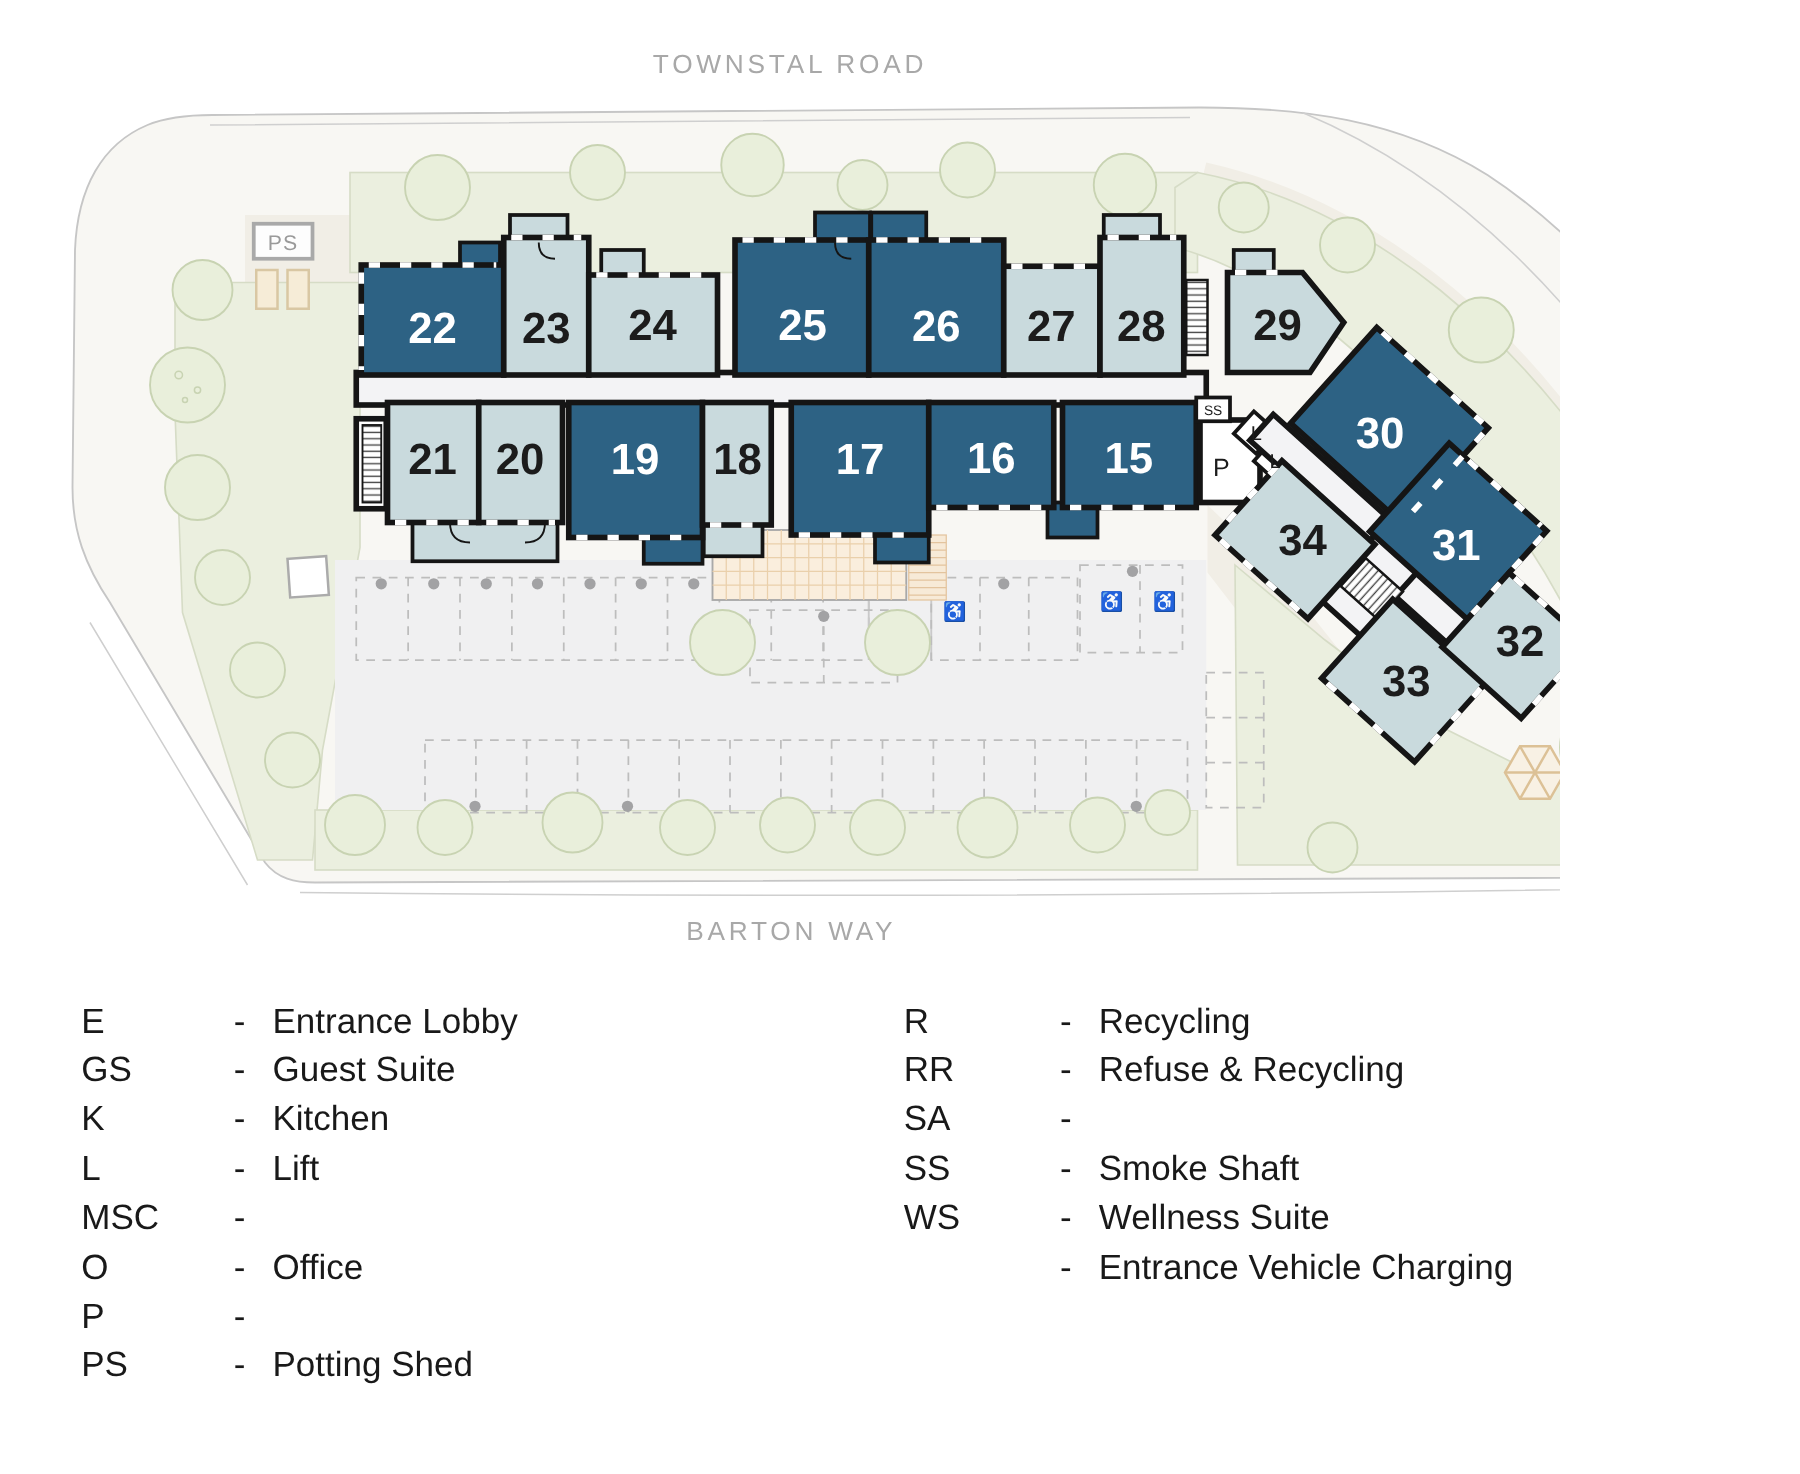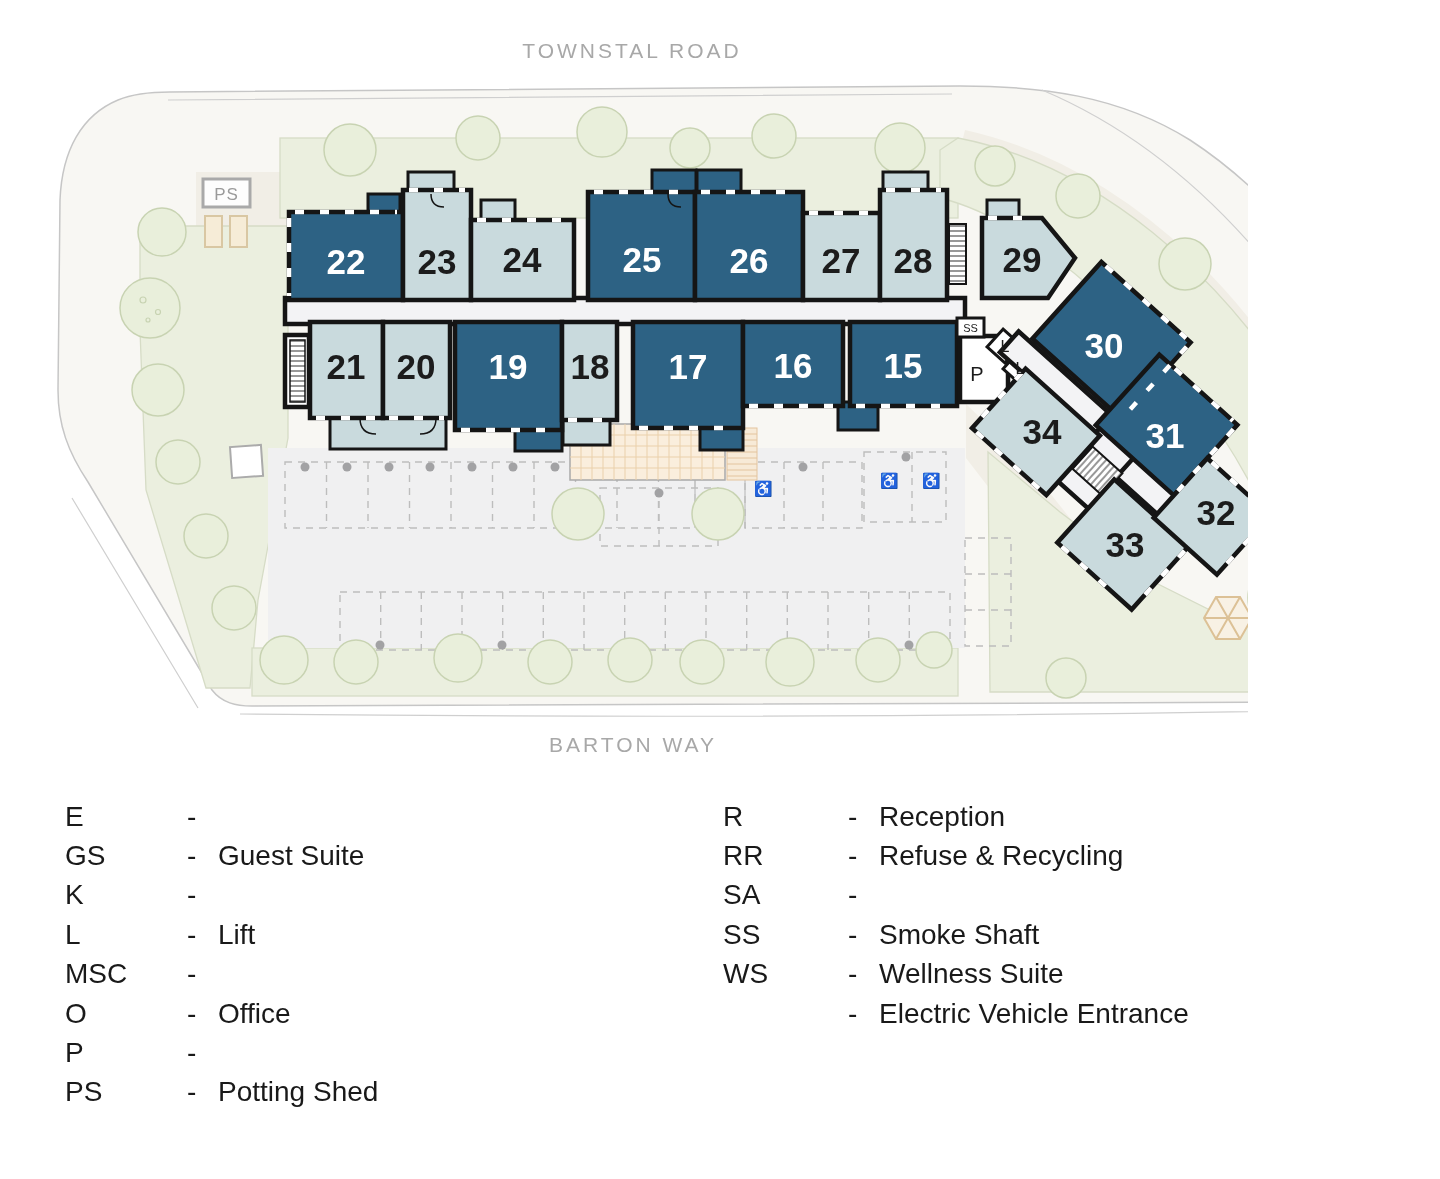--- a/index.html
+++ b/index.html
@@ -271,29 +271,31 @@
     <text class="smalllab" x="1020" y="374" font-size="16" text-anchor="middle">L</text>
   </g>
 </svg>
 
 
 <div class="legend">
   <div class="legend-col left">
     <div class="legend-row">
       <span class="legend-abbr">E</span>
       <span class="legend-dash">-</span>
+      <span class="legend-label">Entrance Lobby</span>
     </div>
     <div class="legend-row">
       <span class="legend-abbr">GS</span>
       <span class="legend-dash">-</span>
       <span class="legend-label">Guest Suite</span>
     </div>
     <div class="legend-row">
       <span class="legend-abbr">K</span>
       <span class="legend-dash">-</span>
+      <span class="legend-label">Kitchen</span>
     </div>
     <div class="legend-row">
       <span class="legend-abbr">L</span>
       <span class="legend-dash">-</span>
       <span class="legend-label">Lift</span>
     </div>
     <div class="legend-row">
       <span class="legend-abbr">MSC</span>
       <span class="legend-dash">-</span>
     </div>
@@ -310,21 +312,21 @@
       <span class="legend-abbr">PS</span>
       <span class="legend-dash">-</span>
       <span class="legend-label">Potting Shed</span>
     </div>
   </div>
 
   <div class="legend-col right">
     <div class="legend-row">
       <span class="legend-abbr">R</span>
       <span class="legend-dash">-</span>
-      <span class="legend-label">Reception</span>
+      <span class="legend-label">Recycling</span>
     </div>
     <div class="legend-row">
       <span class="legend-abbr">RR</span>
       <span class="legend-dash">-</span>
       <span class="legend-label">Refuse &amp; Recycling</span>
     </div>
     <div class="legend-row">
       <span class="legend-abbr">SA</span>
       <span class="legend-dash">-</span>
     </div>
@@ -334,21 +336,21 @@
       <span class="legend-label">Smoke Shaft</span>
     </div>
     <div class="legend-row">
       <span class="legend-abbr">WS</span>
       <span class="legend-dash">-</span>
       <span class="legend-label">Wellness Suite</span>
     </div>
     <div class="legend-row">
       <span class="legend-abbr"><span class="ev-icon"></span></span>
       <span class="legend-dash">-</span>
-      <span class="legend-label">Electric Vehicle Entrance</span>
+      <span class="legend-label">Entrance Vehicle Charging</span>
     </div>
   </div>
 </div>
 
 
 <svg class="north" viewBox="0 0 113 152">
   <path d="M56.5,2 L110,148 Q56.5,88 3,148 Z" fill="#3d3d3d"></path>
   <text x="56.5" y="122" font-size="50" font-weight="700" fill="#ffffff" text-anchor="middle">N</text>
 </svg>
 

